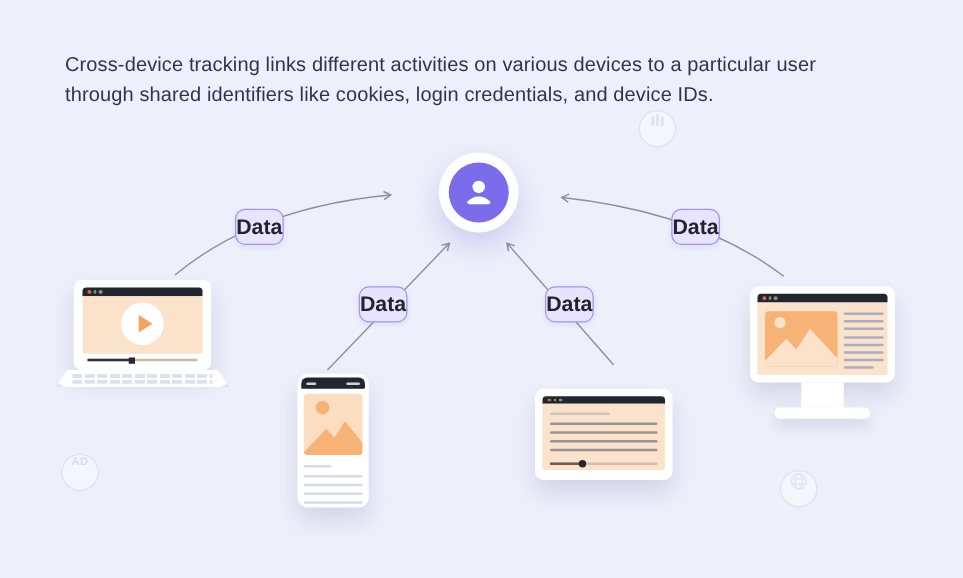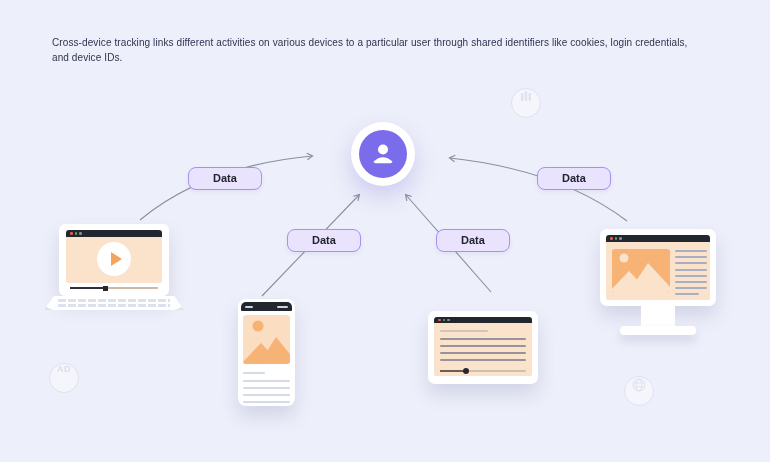--- a/index.html
+++ b/index.html
@@ -8,34 +8,34 @@
     background:#edeffa;
     font-family:"Liberation Sans", sans-serif;
     overflow:hidden;
     position:relative;
   }
   .canvas{position:absolute;inset:0;width:770px;height:462px;}
 
   
   .desc{
     position:absolute;left:52px;top:25px;width:652px;
-    font-size:10px;line-height:1.52;font-weight:500;
+    font-size:16px;line-height:1.52;font-weight:500;
     color:#2e3350;letter-spacing:.1px;
   }
 
   
   svg.arrows{position:absolute;inset:0;pointer-events:none;}
   svg.arrows path{fill:none;stroke:#8a8fa0;stroke-width:1.1;}
 
   
   .data-label{
     position:absolute;
     background:#eae3fd;border:1.5px solid #a493ee;border-radius:8px;
-    font-size:11px;font-weight:700;color:#20242e;
-    padding:5px 24px;line-height:1;
+    font-size:17px;font-weight:700;color:#20242e;
+    padding:5px 0;line-height:1;
     box-shadow:0 2px 4px rgba(110,100,200,.10);
   }
   .dl1{left:188px;top:167px;}
   .dl2{left:287px;top:229px;}
   .dl3{left:436px;top:229px;}
   .dl4{left:537px;top:167px;}
 
   
   .user-node{
     position:absolute;left:351px;top:122px;width:64px;height:64px;

